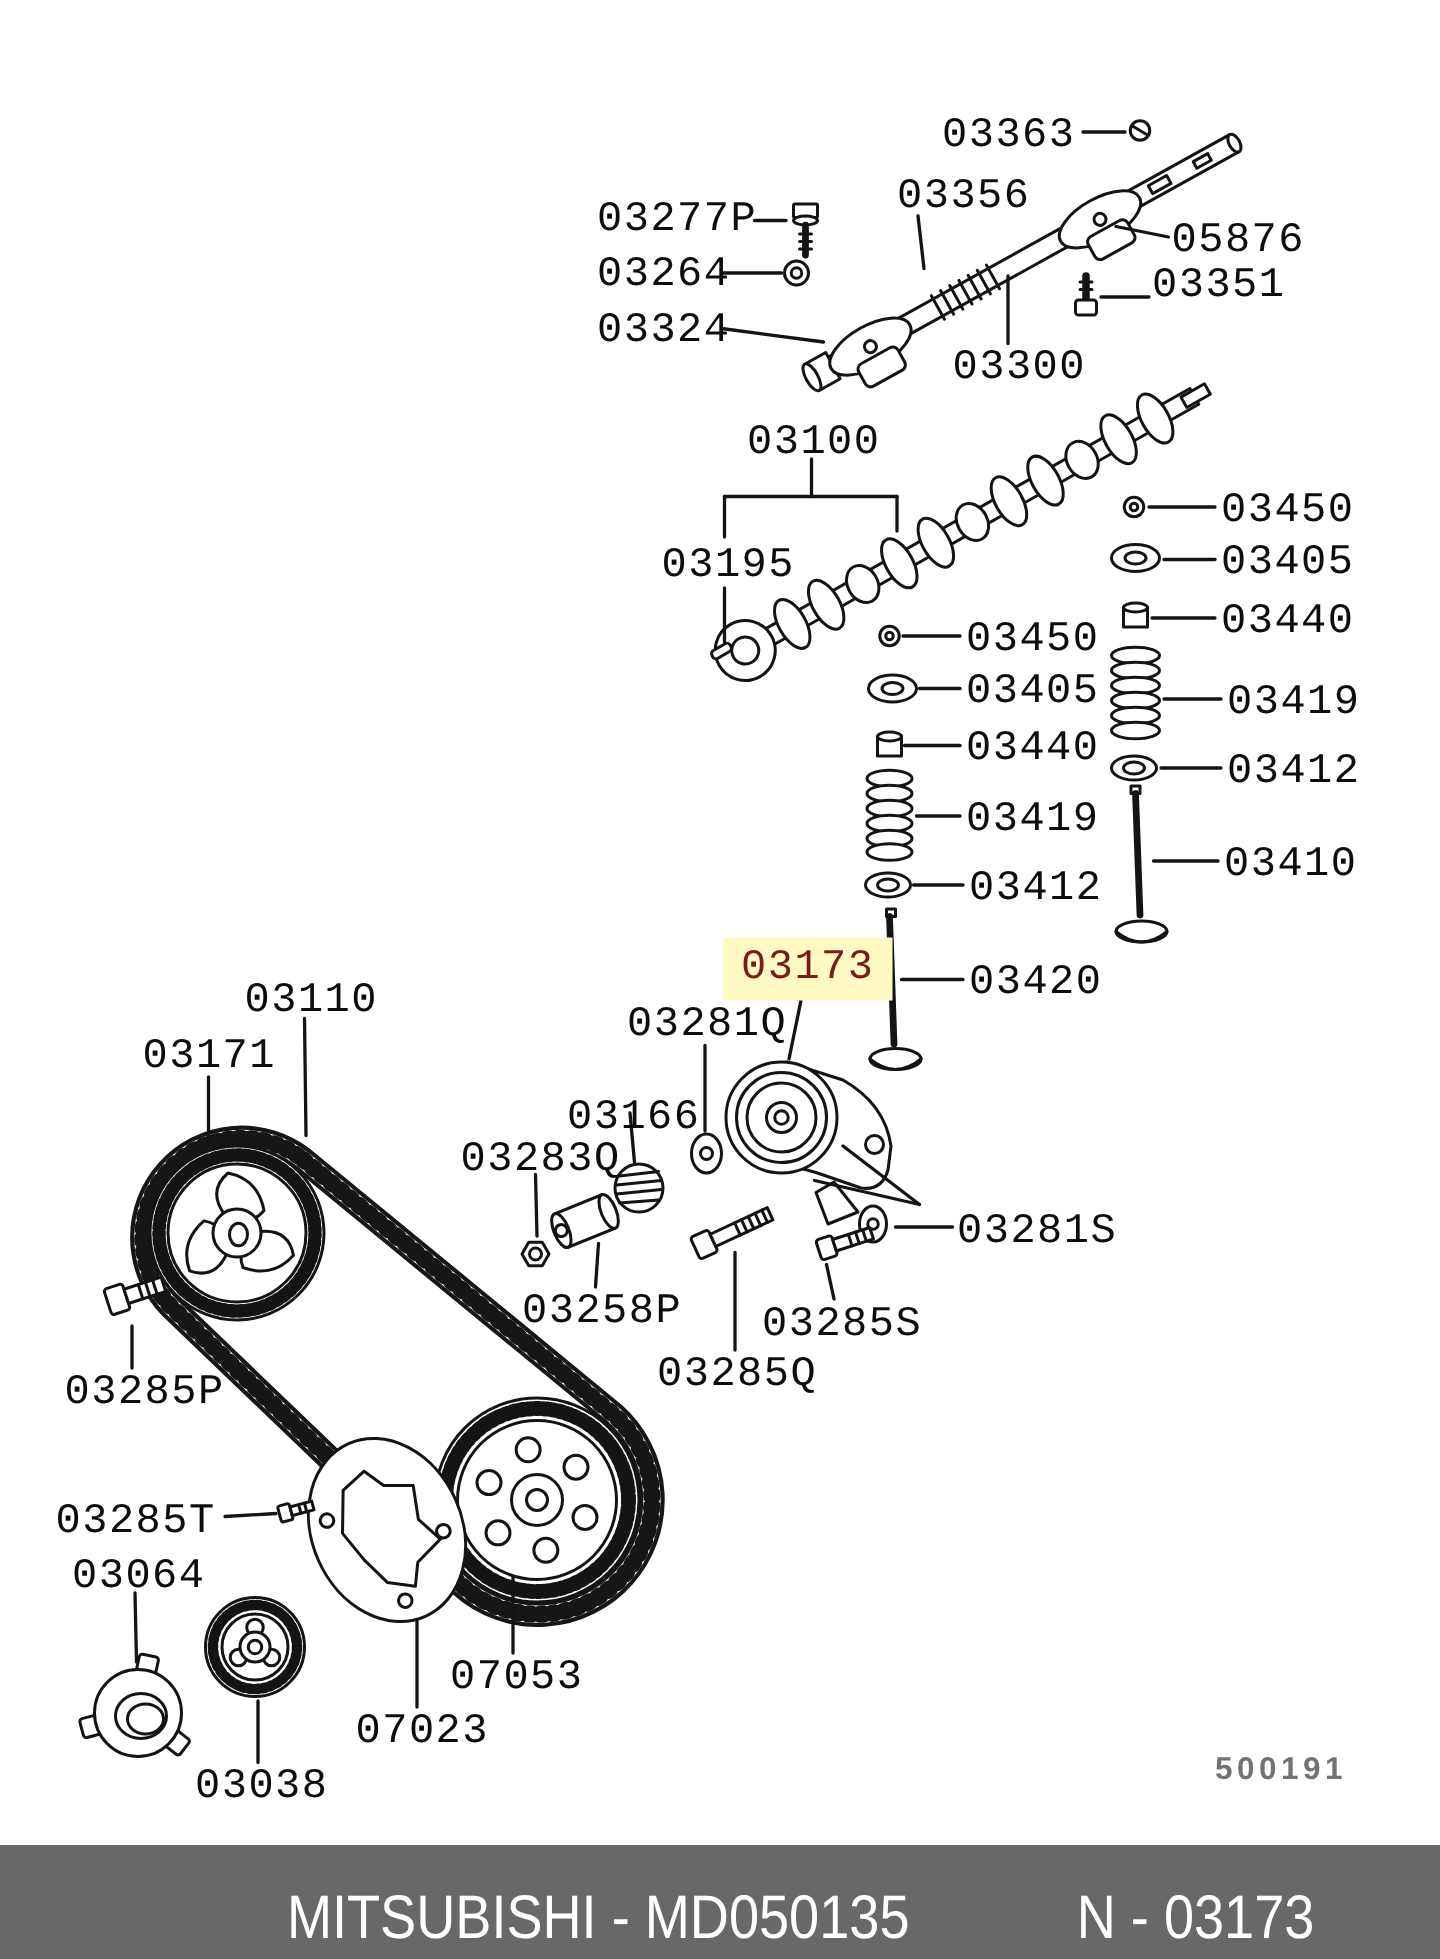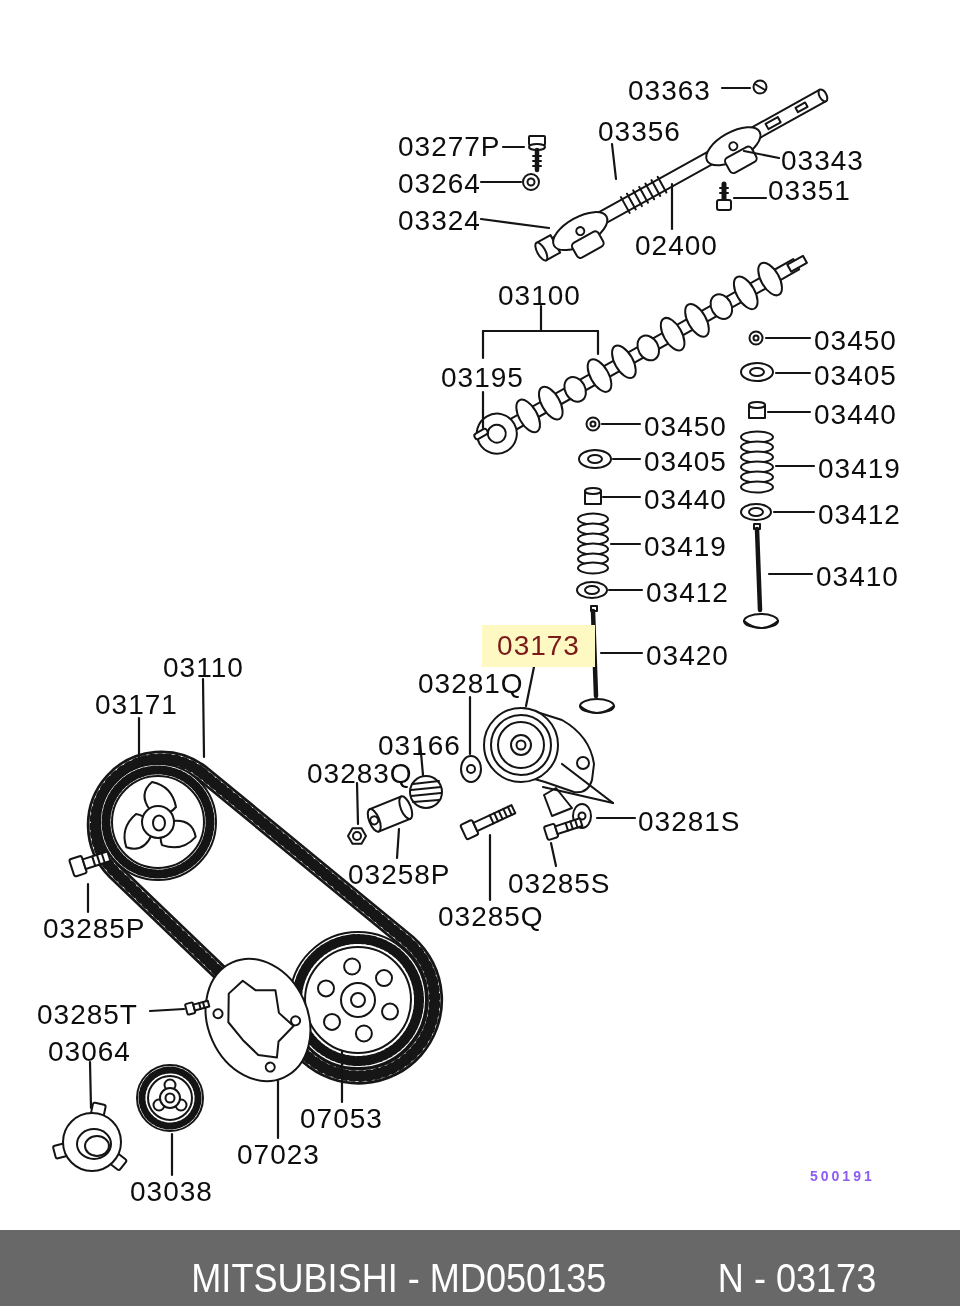--- a/index.html
+++ b/index.html
@@ -1,24 +1,24 @@
 <!DOCTYPE html>
 <html><head>
 <meta charset="utf-8">
 <style>
   html,body{margin:0;padding:0;background:#e8e8e8;}
   .stage{position:relative;width:960px;height:1306px;background:#ffffff;overflow:hidden;
          font-family:"Liberation Sans", sans-serif;}
   svg.art{position:absolute;left:0;top:0;}
   .label{position:absolute;font-size:28px;line-height:1;letter-spacing:1px;color:#0d0d0d;
-         white-space:nowrap;font-family:Liberation Sans, sans-serif;}
+         white-space:nowrap;font-family:Liberation Mono, monospace;}
   .label.hl{background:#fef9c3;color:#7a1a1a;width:113px;height:42px;display:flex;
             align-items:center;justify-content:center;}
-  .drawing-number{position:absolute;left:810px;top:1168px;font-size:14px;font-weight:bold;
-            letter-spacing:3px;color:#8b5cf6;}
+  .drawing-number{position:absolute;left:810px;top:1168px;font-size:21px;font-weight:bold;
+            letter-spacing:3px;color:#737373;}
   .footer{position:absolute;left:0;top:1230px;width:960px;height:97px;background:#686868;
           display:flex;align-items:center;justify-content:center;gap:72px;padding-left:45px;}
   .footer span{color:#ffffff;font-size:41px;letter-spacing:0;transform:scaleX(0.88);
           white-space:nowrap;}
 </style>
 </head>
 <body>
 
 <div class="stage">
 
@@ -312,23 +312,23 @@
       <line x1="342" y1="1102" x2="342" y2="1051"></line>
     </g>
   </g>
 </svg>
 
 <div class="label" style="left:628px;top:77px">03363</div>
 <div class="label" style="left:398px;top:133px">03277P</div>
 <div class="label" style="left:398px;top:170px">03264</div>
 <div class="label" style="left:398px;top:207px">03324</div>
 <div class="label" style="left:598px;top:118px">03356</div>
-<div class="label" style="left:781px;top:147px">03343</div>
+<div class="label" style="left:781px;top:147px">05876</div>
 <div class="label" style="left:768px;top:177px">03351</div>
-<div class="label" style="left:635px;top:232px">02400</div>
+<div class="label" style="left:635px;top:232px">03300</div>
 <div class="label" style="left:498px;top:282px">03100</div>
 <div class="label" style="left:441px;top:364px">03195</div>
 <div class="label" style="left:814px;top:327px">03450</div>
 <div class="label" style="left:814px;top:362px">03405</div>
 <div class="label" style="left:814px;top:401px">03440</div>
 <div class="label" style="left:818px;top:455px">03419</div>
 <div class="label" style="left:818px;top:501px">03412</div>
 <div class="label" style="left:816px;top:563px">03410</div>
 <div class="label" style="left:644px;top:413px">03450</div>
 <div class="label" style="left:644px;top:448px">03405</div>

